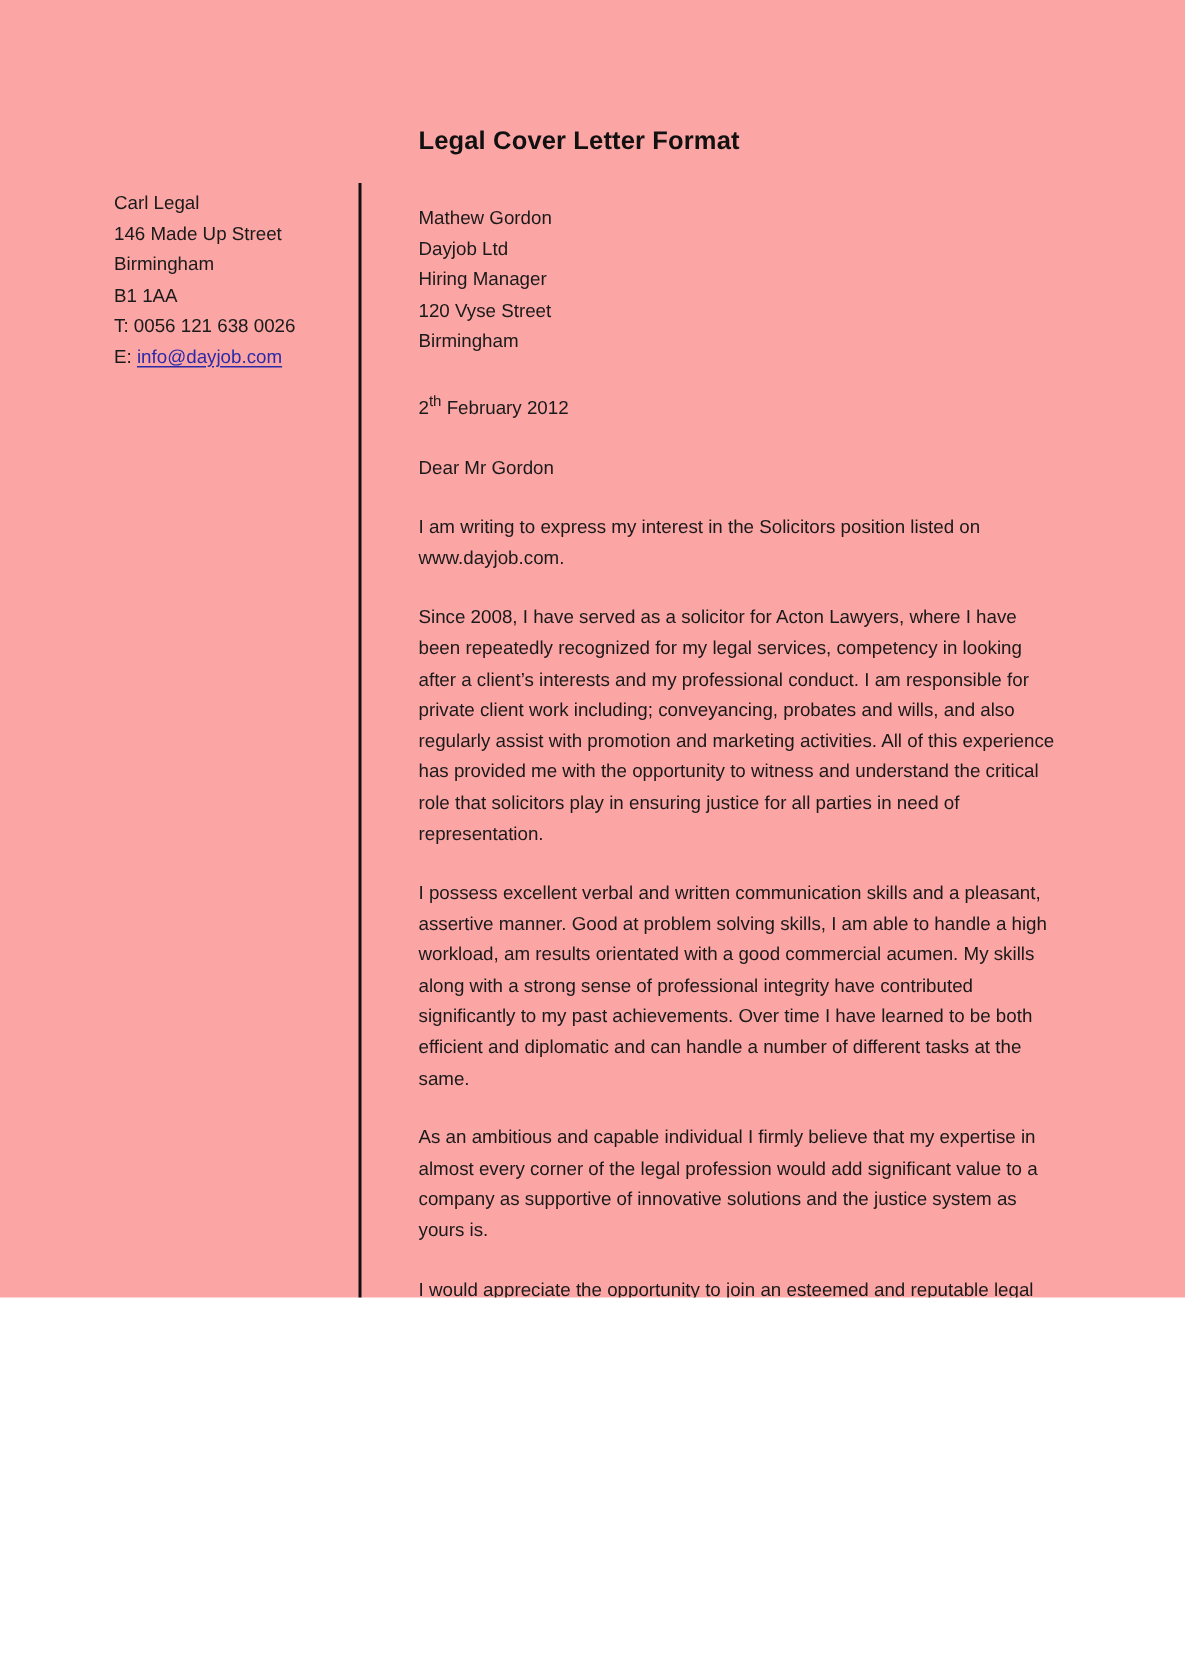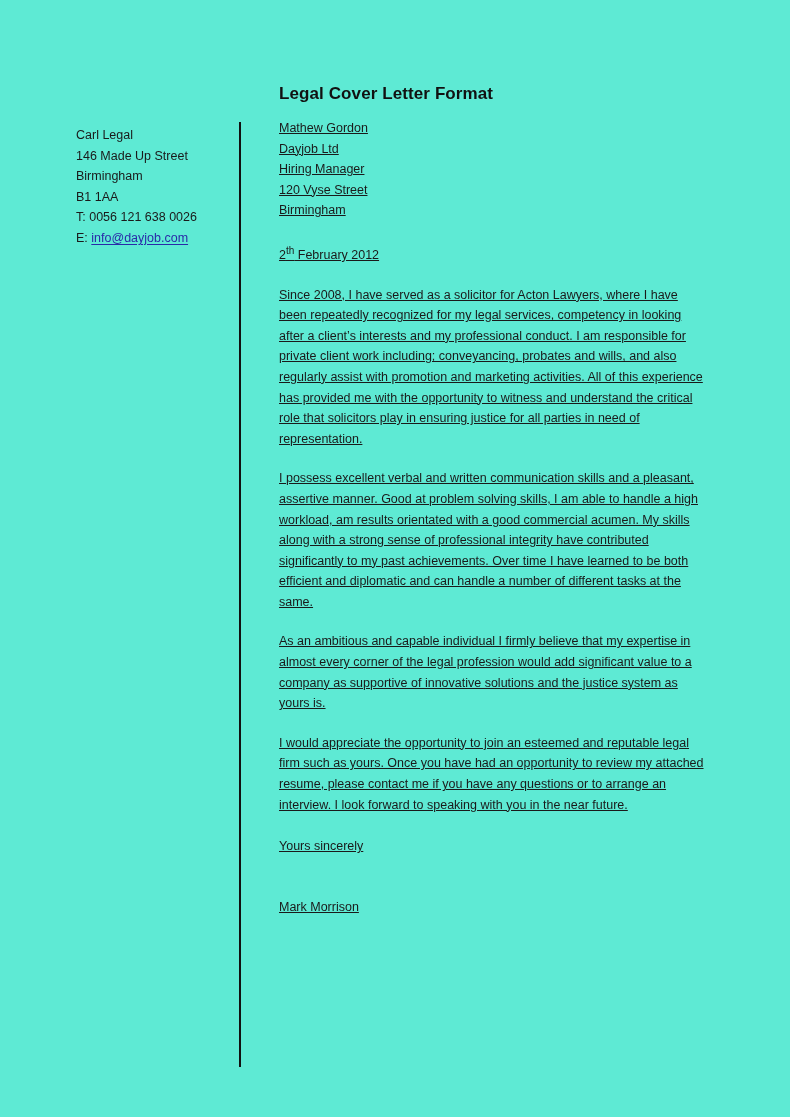--- a/index.html
+++ b/index.html
@@ -11,22 +11,22 @@
     width: 790px;
     height: 1117px;
     position: relative;
     font-family: "Liberation Sans", sans-serif;
     color: #1a1a1a;
     -webkit-font-smoothing: antialiased;
   }
   .page {
     position: relative;
     width: 790px;
-    height: 1117px;
-    background: #5eead4;
+    height: 865px;
+    background: #fca5a5;
     overflow: hidden;
   }
 
   
   .title {
     position: absolute;
     left: 279px;
     top: 84px;
     font-size: 17px;
     font-weight: bold;
@@ -60,25 +60,24 @@
   .email-link {
     color: #2a2aa8;
     text-decoration: underline;
     text-underline-offset: 2px;
   }
 
   
   .letter {
     position: absolute;
     left: 279px;
-    top: 118px;
+    top: 135px;
     width: 428px;
     font-size: 12.5px;
     line-height: 20.6px;
-    text-decoration: underline;
   }
   .recipient .line {
     white-space: nowrap;
   }
   .date {
     margin-top: 24px;
   }
   .date sup {
     font-size: 10px;
     vertical-align: super;
@@ -121,21 +120,23 @@
     <div class="recipient">
       <div class="line">Mathew Gordon</div>
       <div class="line">Dayjob Ltd</div>
       <div class="line">Hiring Manager</div>
       <div class="line">120 Vyse Street</div>
       <div class="line">Birmingham</div>
     </div>
 
     <div class="date"><span>2</span><sup>th</sup><span> February 2012</span></div>
 
+    <div class="salutation">Dear Mr Gordon</div>
 
+    <div class="para">I am writing to express my interest in the Solicitors position listed on www.dayjob.com.</div>
     <div class="para">Since 2008, I have served as a solicitor for Acton Lawyers, where I have been repeatedly recognized for my legal services, competency in looking after a client’s interests and my professional conduct. I am responsible for private client work including; conveyancing, probates and wills, and also regularly assist with promotion and marketing activities. All of this experience has provided me with the opportunity to witness and understand the critical role that solicitors play in ensuring justice for all parties in need of representation.</div>
     <div class="para">I possess excellent verbal and written communication skills and a pleasant, assertive manner. Good at problem solving skills, I am able to handle a high workload, am results orientated with a good commercial acumen. My skills along with a strong sense of professional integrity have contributed significantly to my past achievements. Over time I have learned to be both efficient and diplomatic and can handle a number of different tasks at the same.</div>
     <div class="para">As an ambitious and capable individual I firmly believe that my expertise in almost every corner of the legal profession would add significant value to a company as supportive of innovative solutions and the justice system as yours is.</div>
     <div class="para">I would appreciate the opportunity to join an esteemed and reputable legal firm such as yours. Once you have had an opportunity to review my attached resume, please contact me if you have any questions or to arrange an interview. I look forward to speaking with you in the near future.</div>
 
     <div class="signoff">Yours sincerely</div>
     <div class="signature">Mark Morrison</div>
 
   </div>
 

